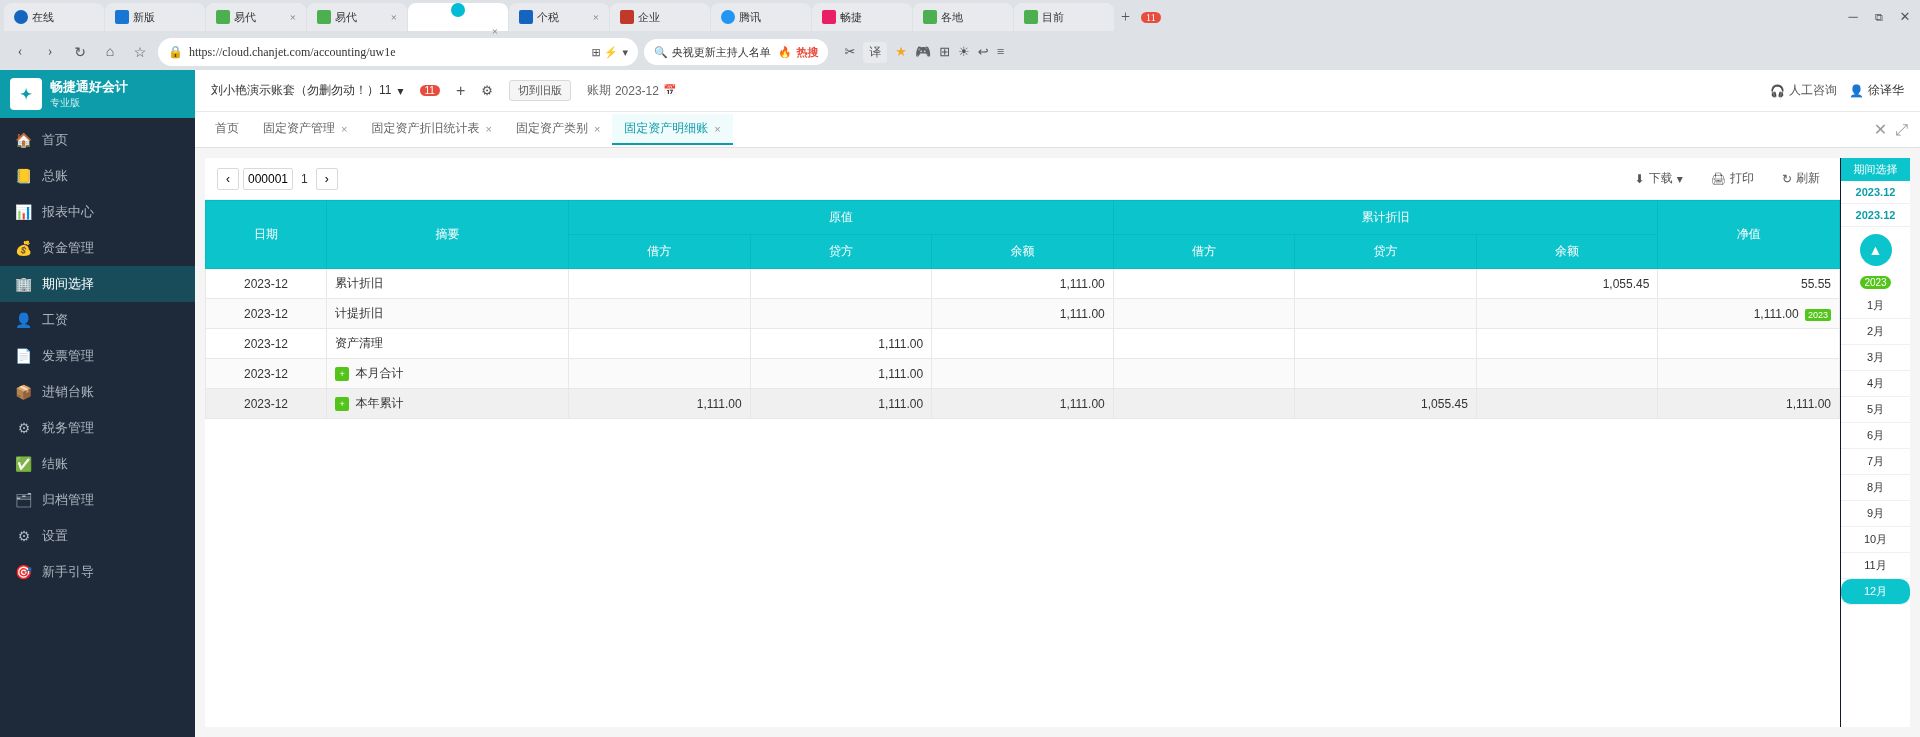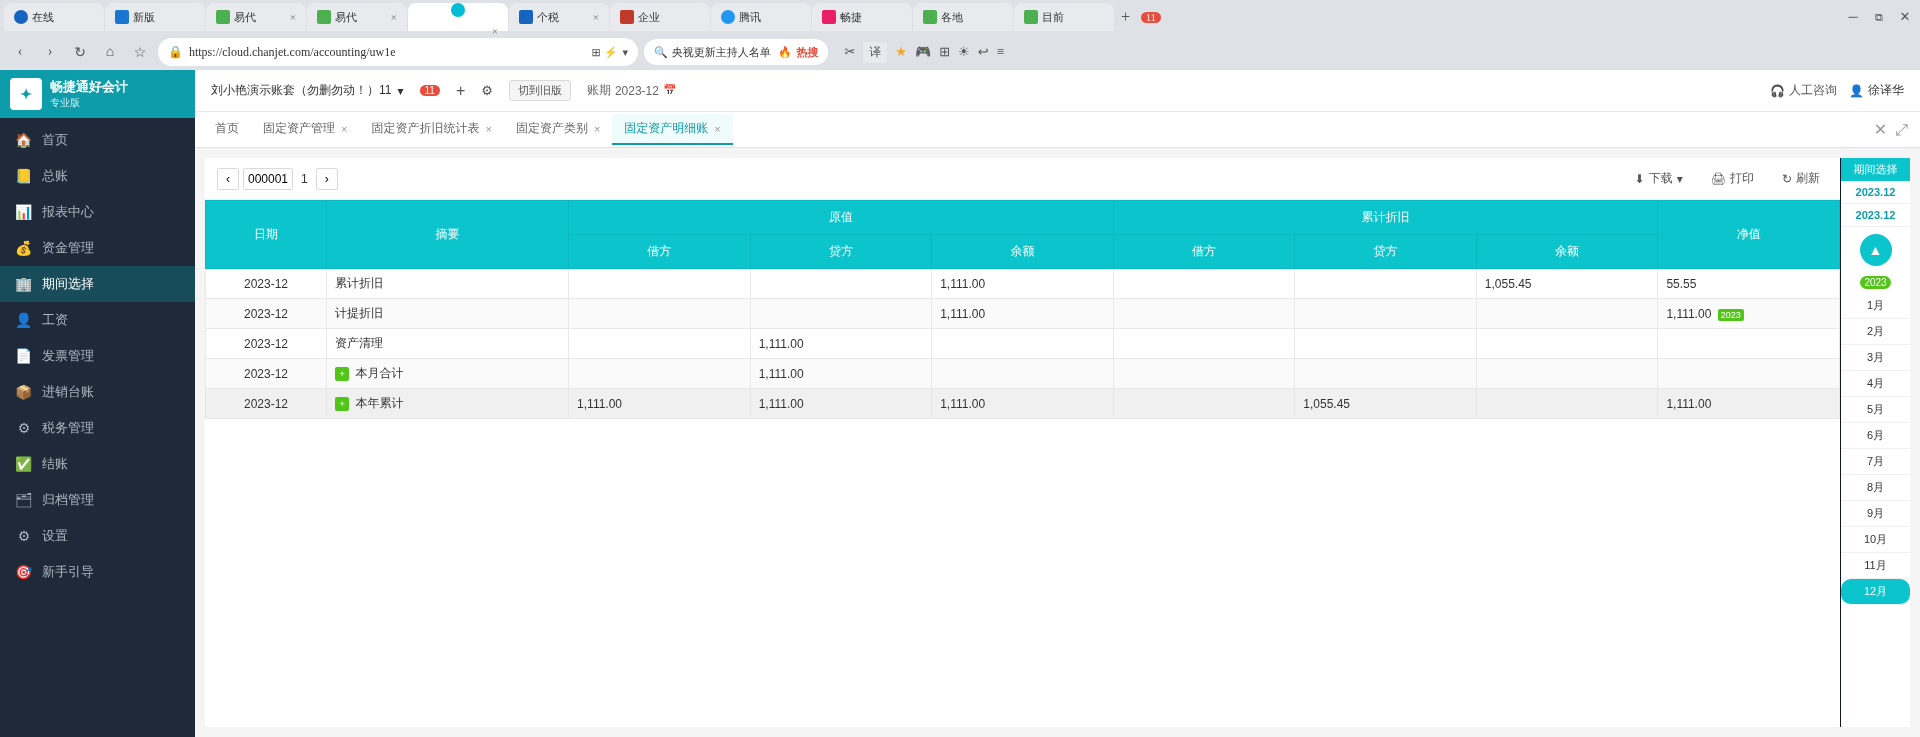--- a/index.html
+++ b/index.html
@@ -66,21 +66,21 @@
     .page-input { width: 50px; height: 22px; border: 1px solid #d9d9d9; border-radius: 2px; text-align: center; font-size: 12px; padding: 0 4px; }
     .toolbar-right { margin-left: auto; display: flex; align-items: center; gap: 12px; }
     .toolbar-btn { display: flex; align-items: center; gap: 4px; font-size: 12px; color: #555; cursor: pointer; padding: 4px 8px; border-radius: 2px; }
 
     
     .fixed-asset-table { width: 100%; border-collapse: collapse; }
     .fixed-asset-table th { background: #0cc4cc; color: #fff; font-size: 12px; font-weight: normal; padding: 8px 4px; text-align: center; border: 1px solid #0ab8bf; }
     .fixed-asset-table td { border: 1px solid #e8e8e8; padding: 6px 8px; font-size: 12px; color: #333; text-align: center; height: 30px; }
     .fixed-asset-table tr:nth-child(even) td { background: #fafafa; }
     .fixed-asset-table .text-left { text-align: left; }
-    .fixed-asset-table .text-right { text-align: left; }
+    .fixed-asset-table .text-right { text-align: right; }
     .fixed-asset-table .total-row td { background: #f0f0f0; font-weight: 500; }
     .fixed-asset-table .summary-icon { display: inline-block; width: 14px; height: 14px; background: #52c41a; color: #fff; border-radius: 2px; font-size: 9px; line-height: 14px; text-align: center; margin-right: 3px; }
 
     
     .period-panel { width: 70px; background: #fff; border-left: 1px solid #0f172a; display: flex; flex-direction: column; flex-shrink: 0; }
     .period-title { background: #0cc4cc; color: #fff; font-size: 11px; padding: 4px 2px; text-align: center; }
     .period-item { padding: 5px 4px; text-align: center; font-size: 11px; color: #333; cursor: pointer; border-bottom: 1px solid #f0f0f0; }
     .period-item.active { background: #0cc4cc; color: #fff; border-radius: 10px; }
     .period-item.highlighted { color: #0d9daa; font-weight: bold; }
     .period-2023-badge { background: #52c41a; color: #fff; font-size: 10px; padding: 1px 4px; border-radius: 8px; display: inline-block; margin-bottom: 2px; }

